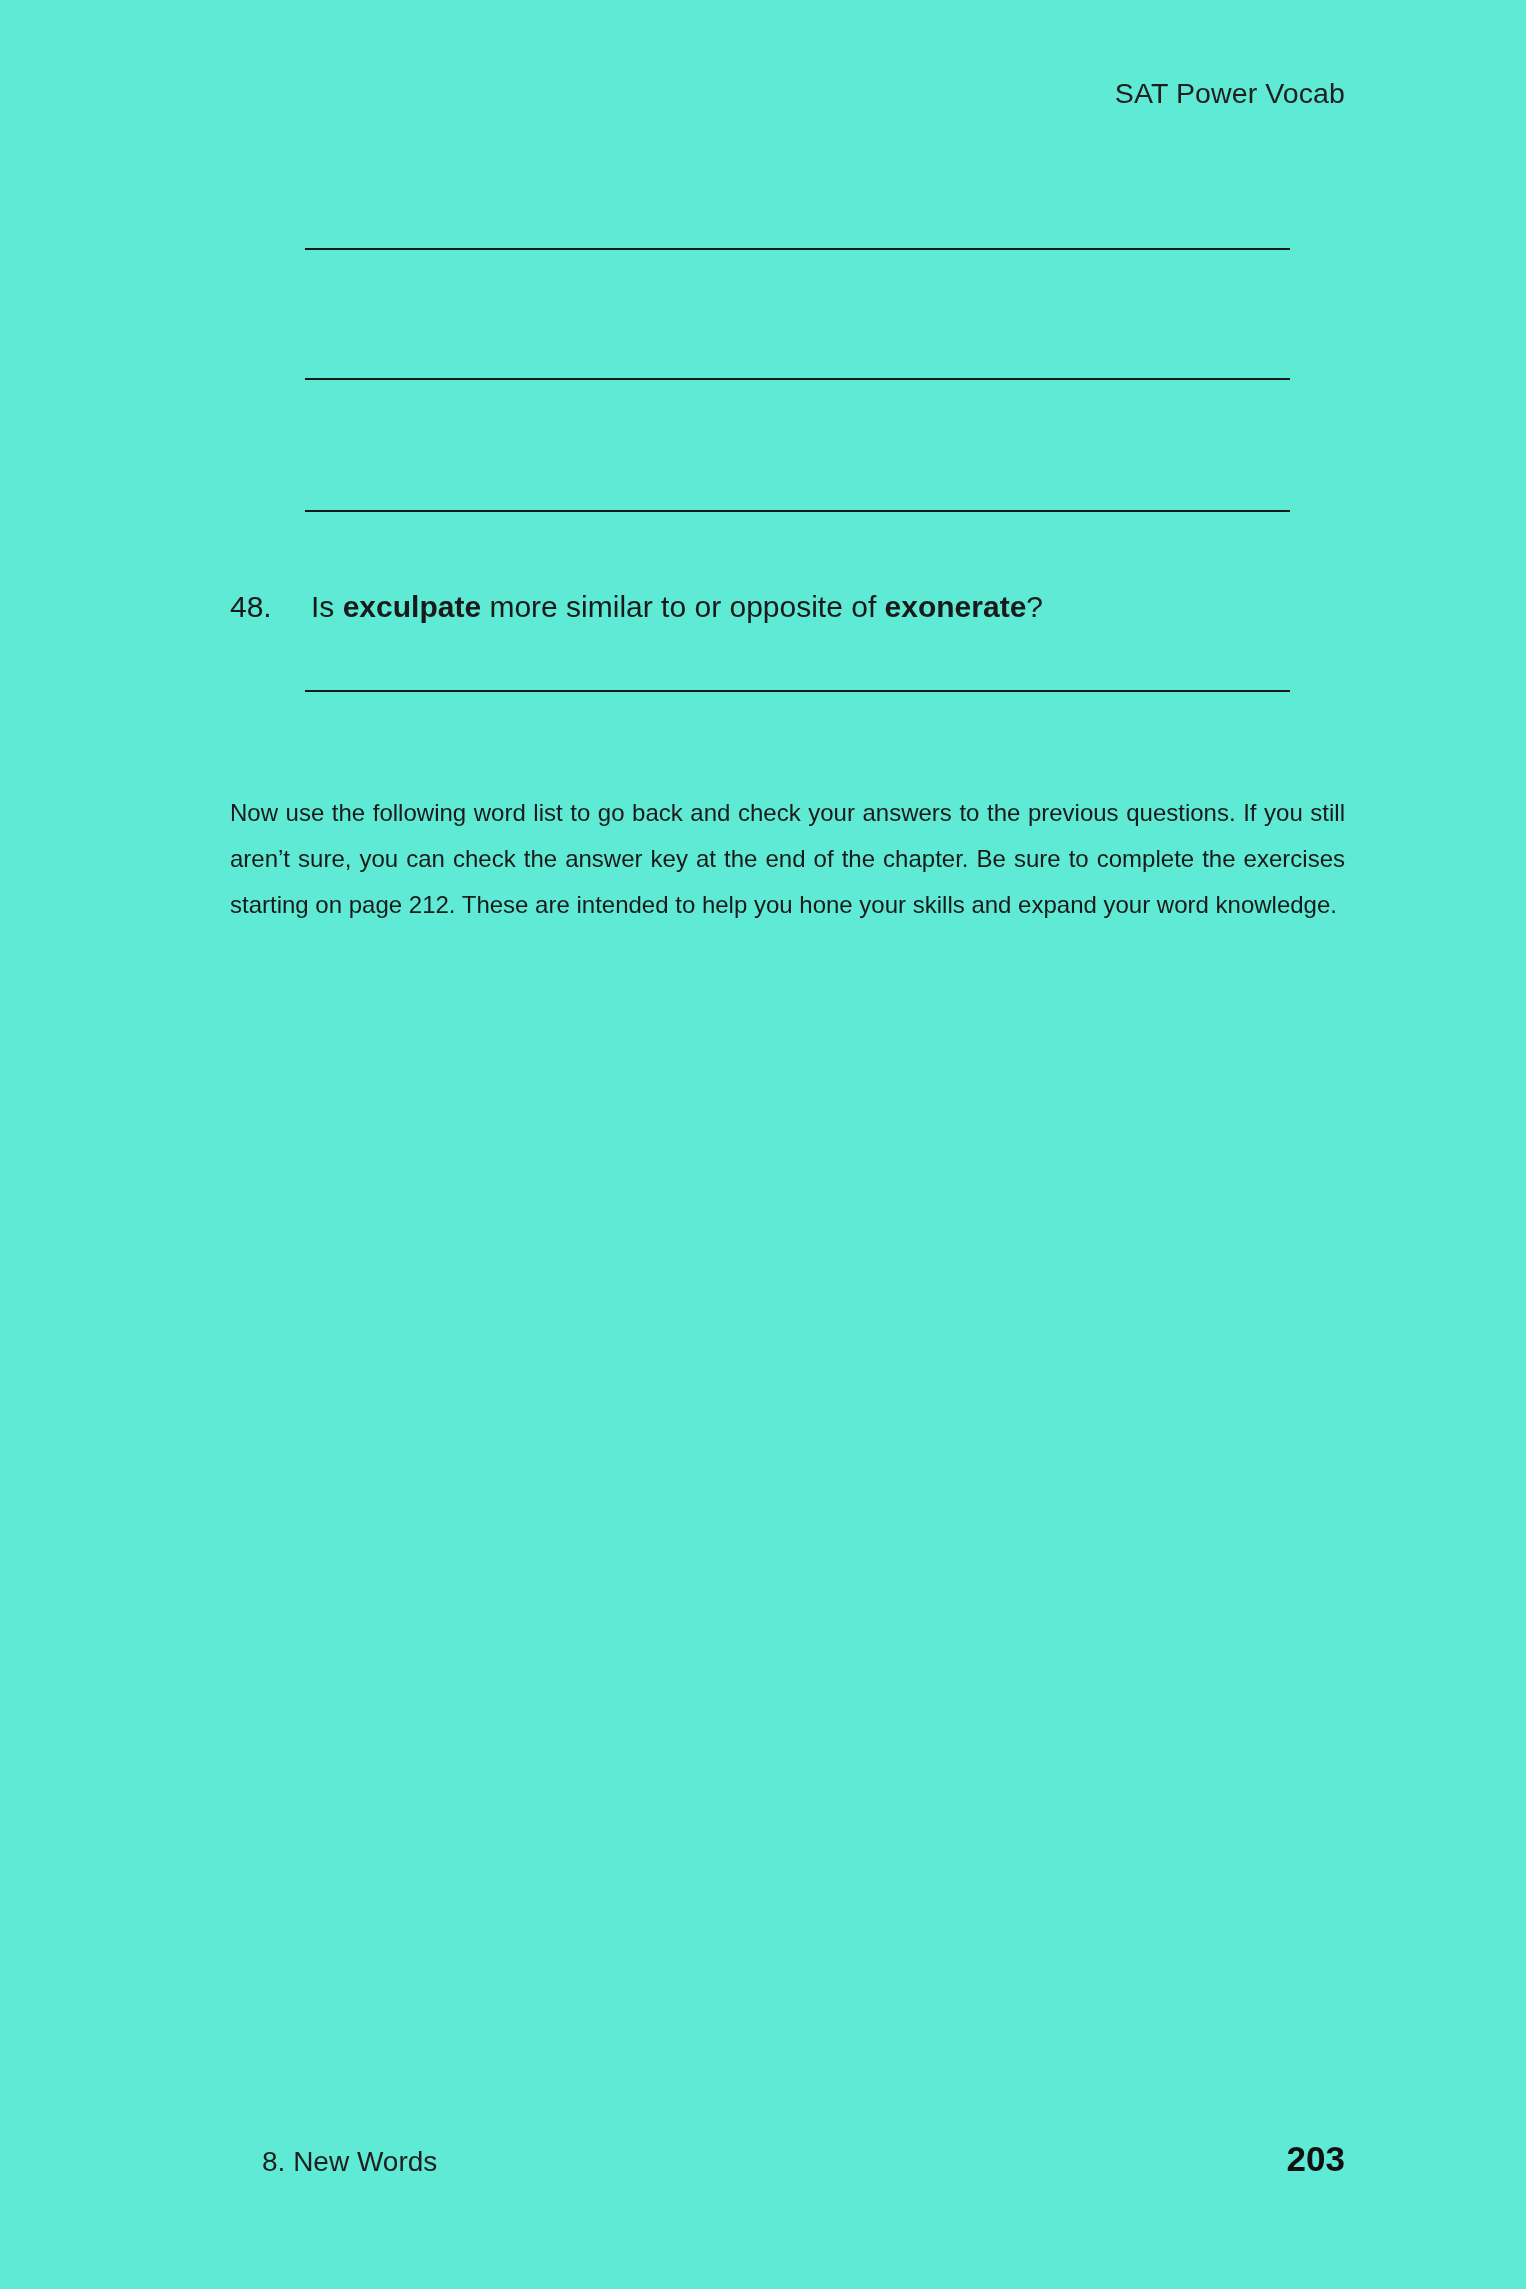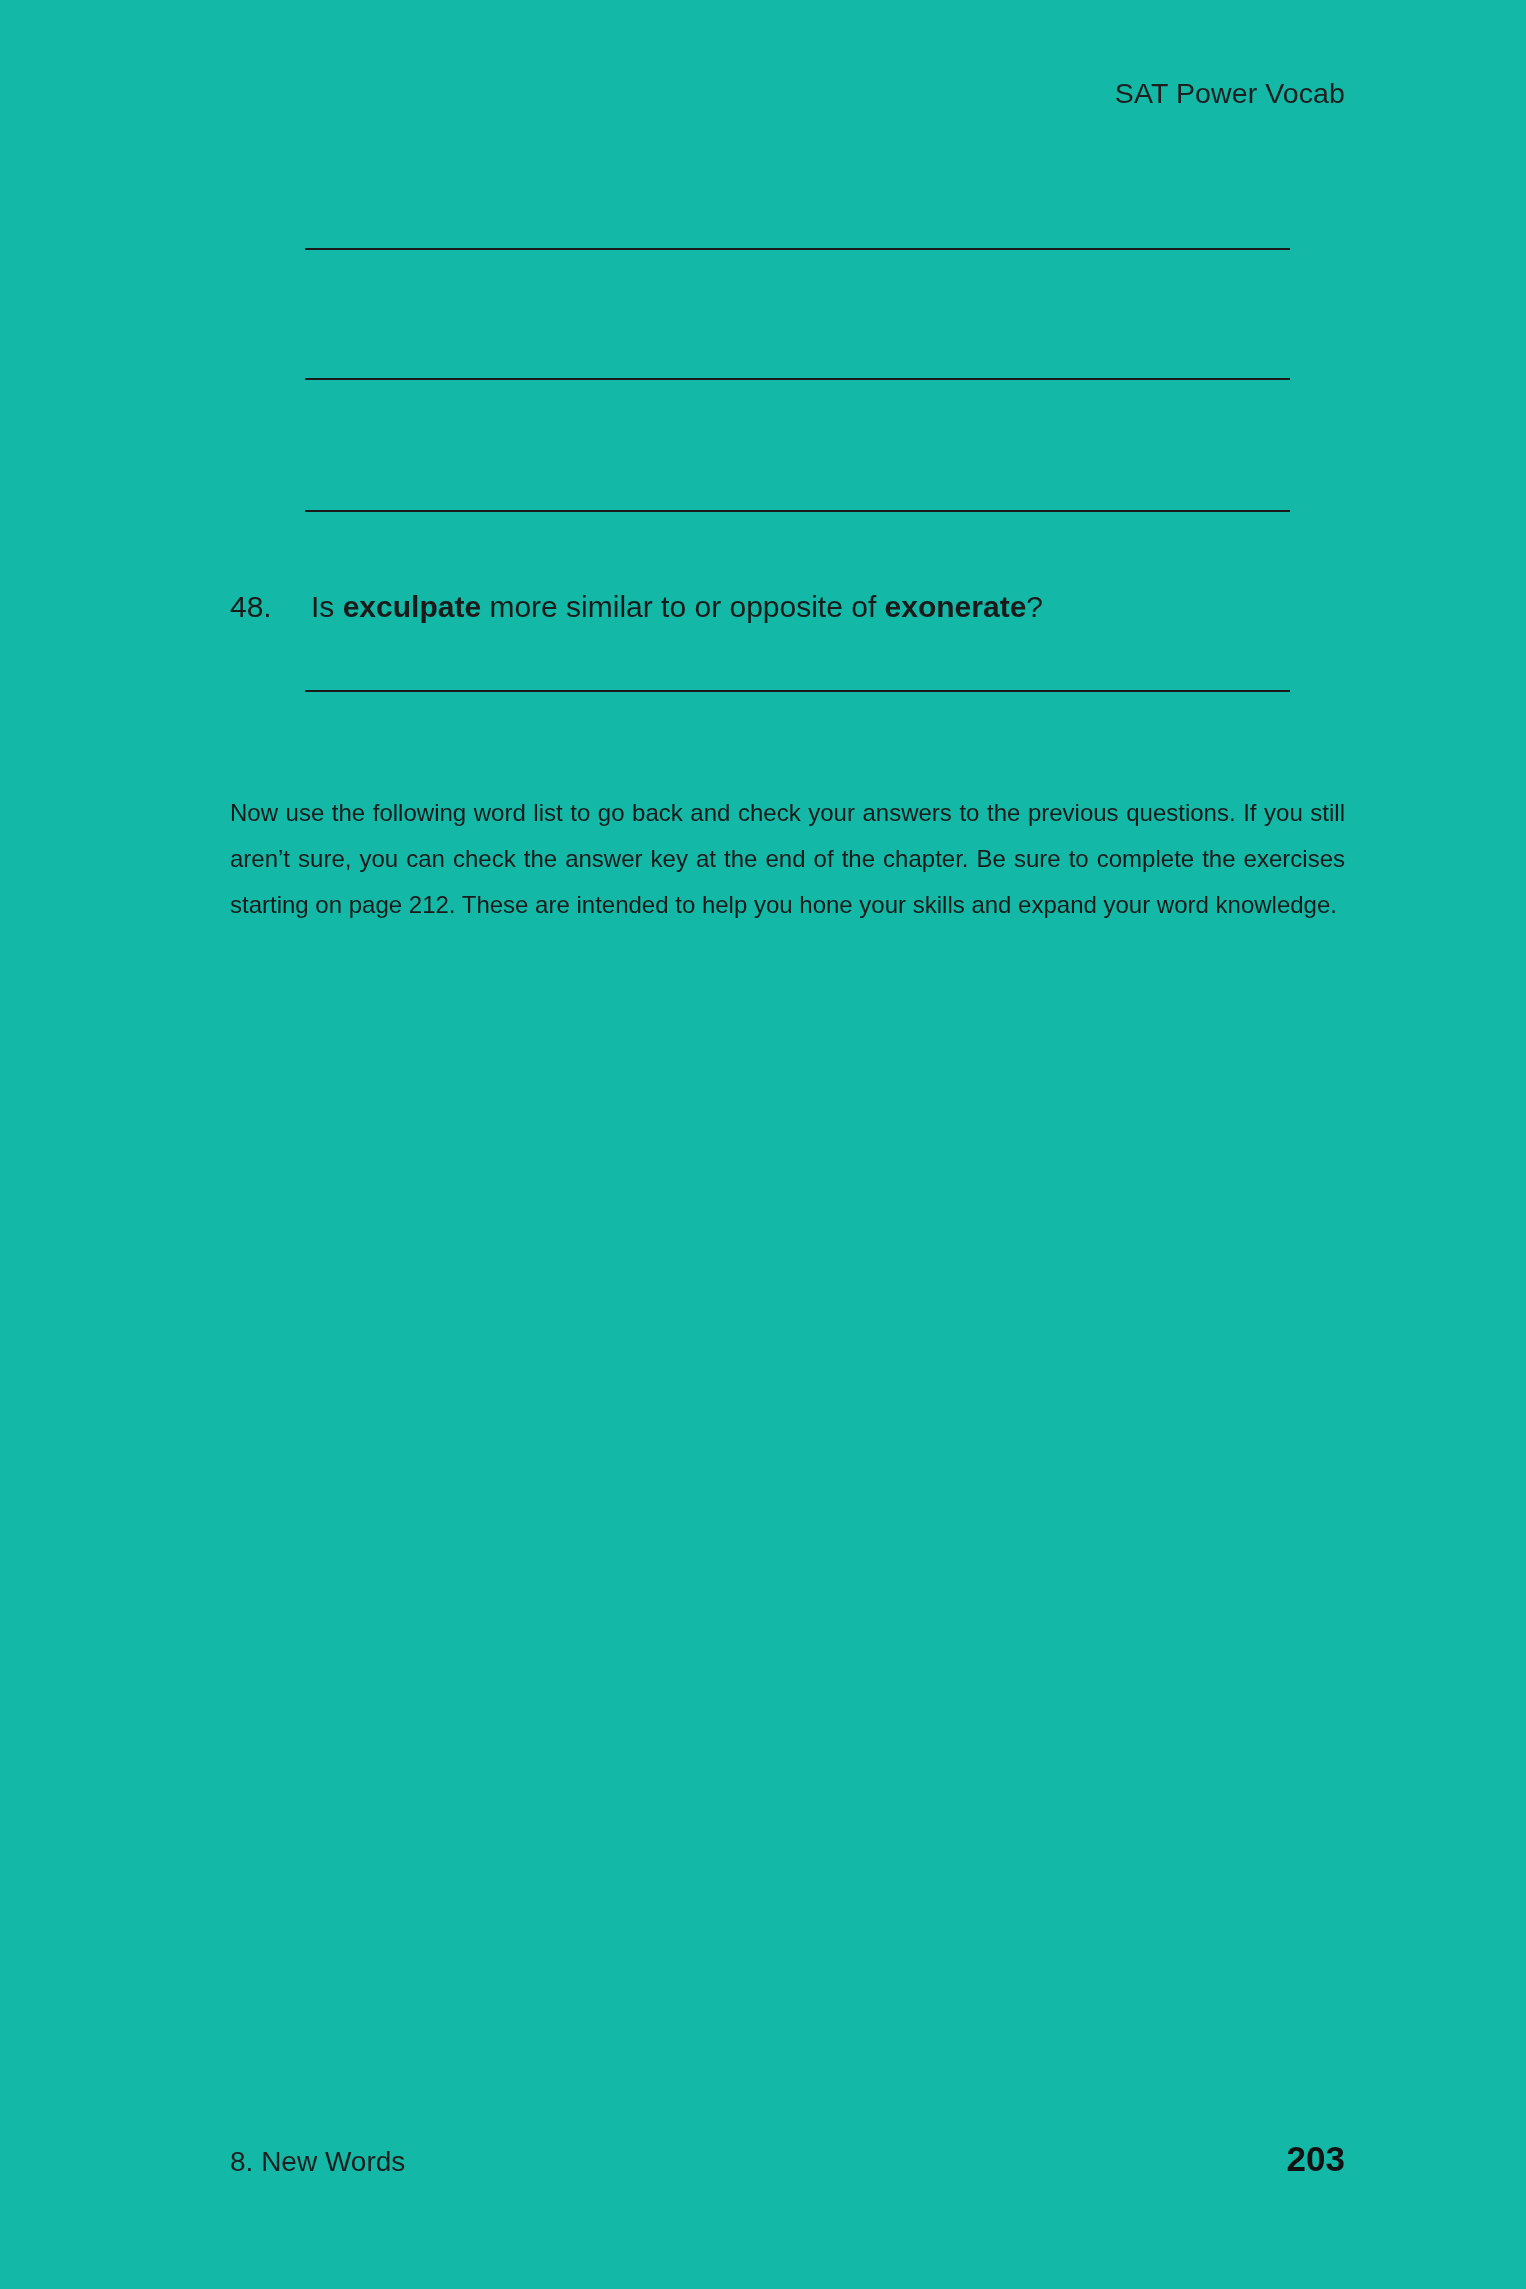--- a/index.html
+++ b/index.html
@@ -12,21 +12,21 @@
     height: 2289px;
     font-family: "Liberation Sans", "DejaVu Sans", sans-serif;
     color: #1a1a1a;
     position: relative;
     overflow: hidden;
   }
 
   .page {
     position: absolute;
     inset: 0;
-    background: #14b8a6;
+    background: #5eead4;
   }
 
   
   .running-head {
     position: absolute;
     top: 76px;
     left: 230px;
     right: 181px;
     text-align: right;
     font-size: 28.5px;
@@ -112,20 +112,21 @@
     bottom: 110px;
     left: 230px;
     width: 1115px;
     display: flex;
     align-items: baseline;
     justify-content: space-between;
   }
   .footer-chapter {
     font-size: 28px;
     color: #1f1f1f;
+    margin-left: 32px;
   }
   .footer-page {
     font-size: 35px;
     font-weight: 700;
     color: #111111;
   }
 </style>
 </head>
 <body>
 

